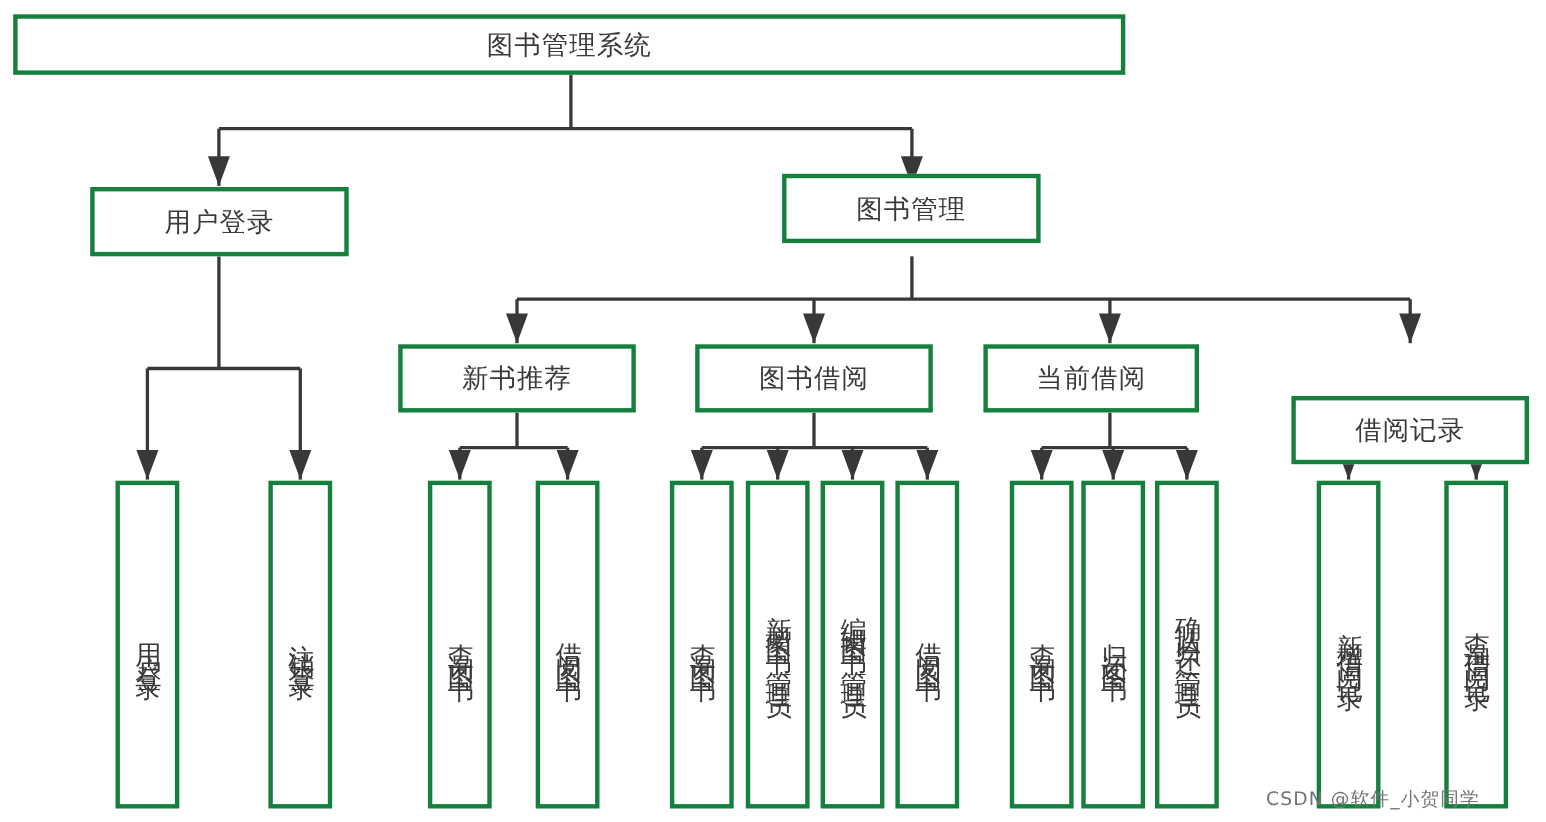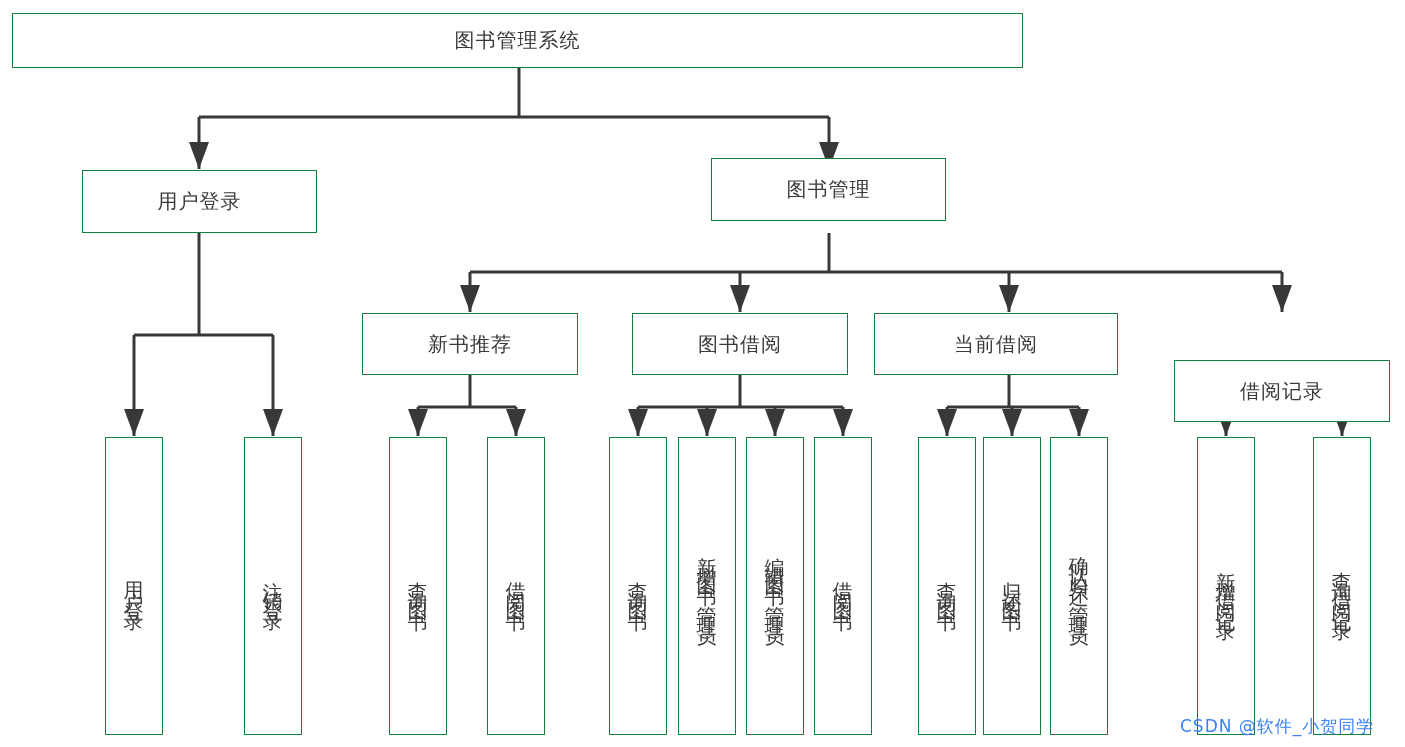--- a/index.html
+++ b/index.html
@@ -13,45 +13,45 @@
   }
   #connector-svg {
     position: absolute;
     left: 0; top: 0;
     width: 1405px; height: 747px;
   }
   .node {
     position: absolute;
     box-sizing: border-box;
     background: #ffffff;
-    border: 1px solid #15803d;
+    border: 4px solid #15803d;
     display: flex;
     align-items: center;
     justify-content: center;
     color: #3a3a3a;
-    font-size: 20px;
+    font-size: 24px;
     font-family: Liberation Serif, serif;
   }
   .node-h span {
     letter-spacing: 1px;
     white-space: nowrap;
   }
   .node-v span {
     writing-mode: vertical-rl;
     text-orientation: mixed;
     letter-spacing: 10px;
     line-height: 1;
     white-space: nowrap;
   }
   .watermark {
     position: absolute;
-    left: 1180px;
+    left: 1151px;
     top: 715px;
     font-size: 17px;
-    color: #3b82f6;
+    color: #737373;
     letter-spacing: 1px;
     white-space: nowrap;
     z-index: 5;
   }
 </style>
 </head>
 <body>
 
 <div id="stage">
   <svg id="connector-svg">
@@ -118,21 +118,21 @@
     </div>
     <div class="node node-h" style="left: 711px; top: 158px; width: 235px; height: 63px;">
       <span>图书管理</span>
     </div>
     <div class="node node-h" style="left: 362px; top: 313px; width: 216px; height: 62px;">
       <span>新书推荐</span>
     </div>
     <div class="node node-h" style="left: 632px; top: 313px; width: 216px; height: 62px;">
       <span>图书借阅</span>
     </div>
-    <div class="node node-h" style="left: 874px; top: 313px; width: 244px; height: 62px;">
+    <div class="node node-h" style="left: 894px; top: 313px; width: 196px; height: 62px;">
       <span>当前借阅</span>
     </div>
     <div class="node node-h" style="left: 1174px; top: 313px; width: 216px; height: 62px; margin-top: 47px;">
       <span>借阅记录</span>
     </div>
     <div class="node node-v" style="left: 105px; top: 437px; width: 58px; height: 298px;">
       <span>用户登录</span>
     </div>
     <div class="node node-v" style="left: 244px; top: 437px; width: 58px; height: 298px;">
       <span>注销登录</span>

